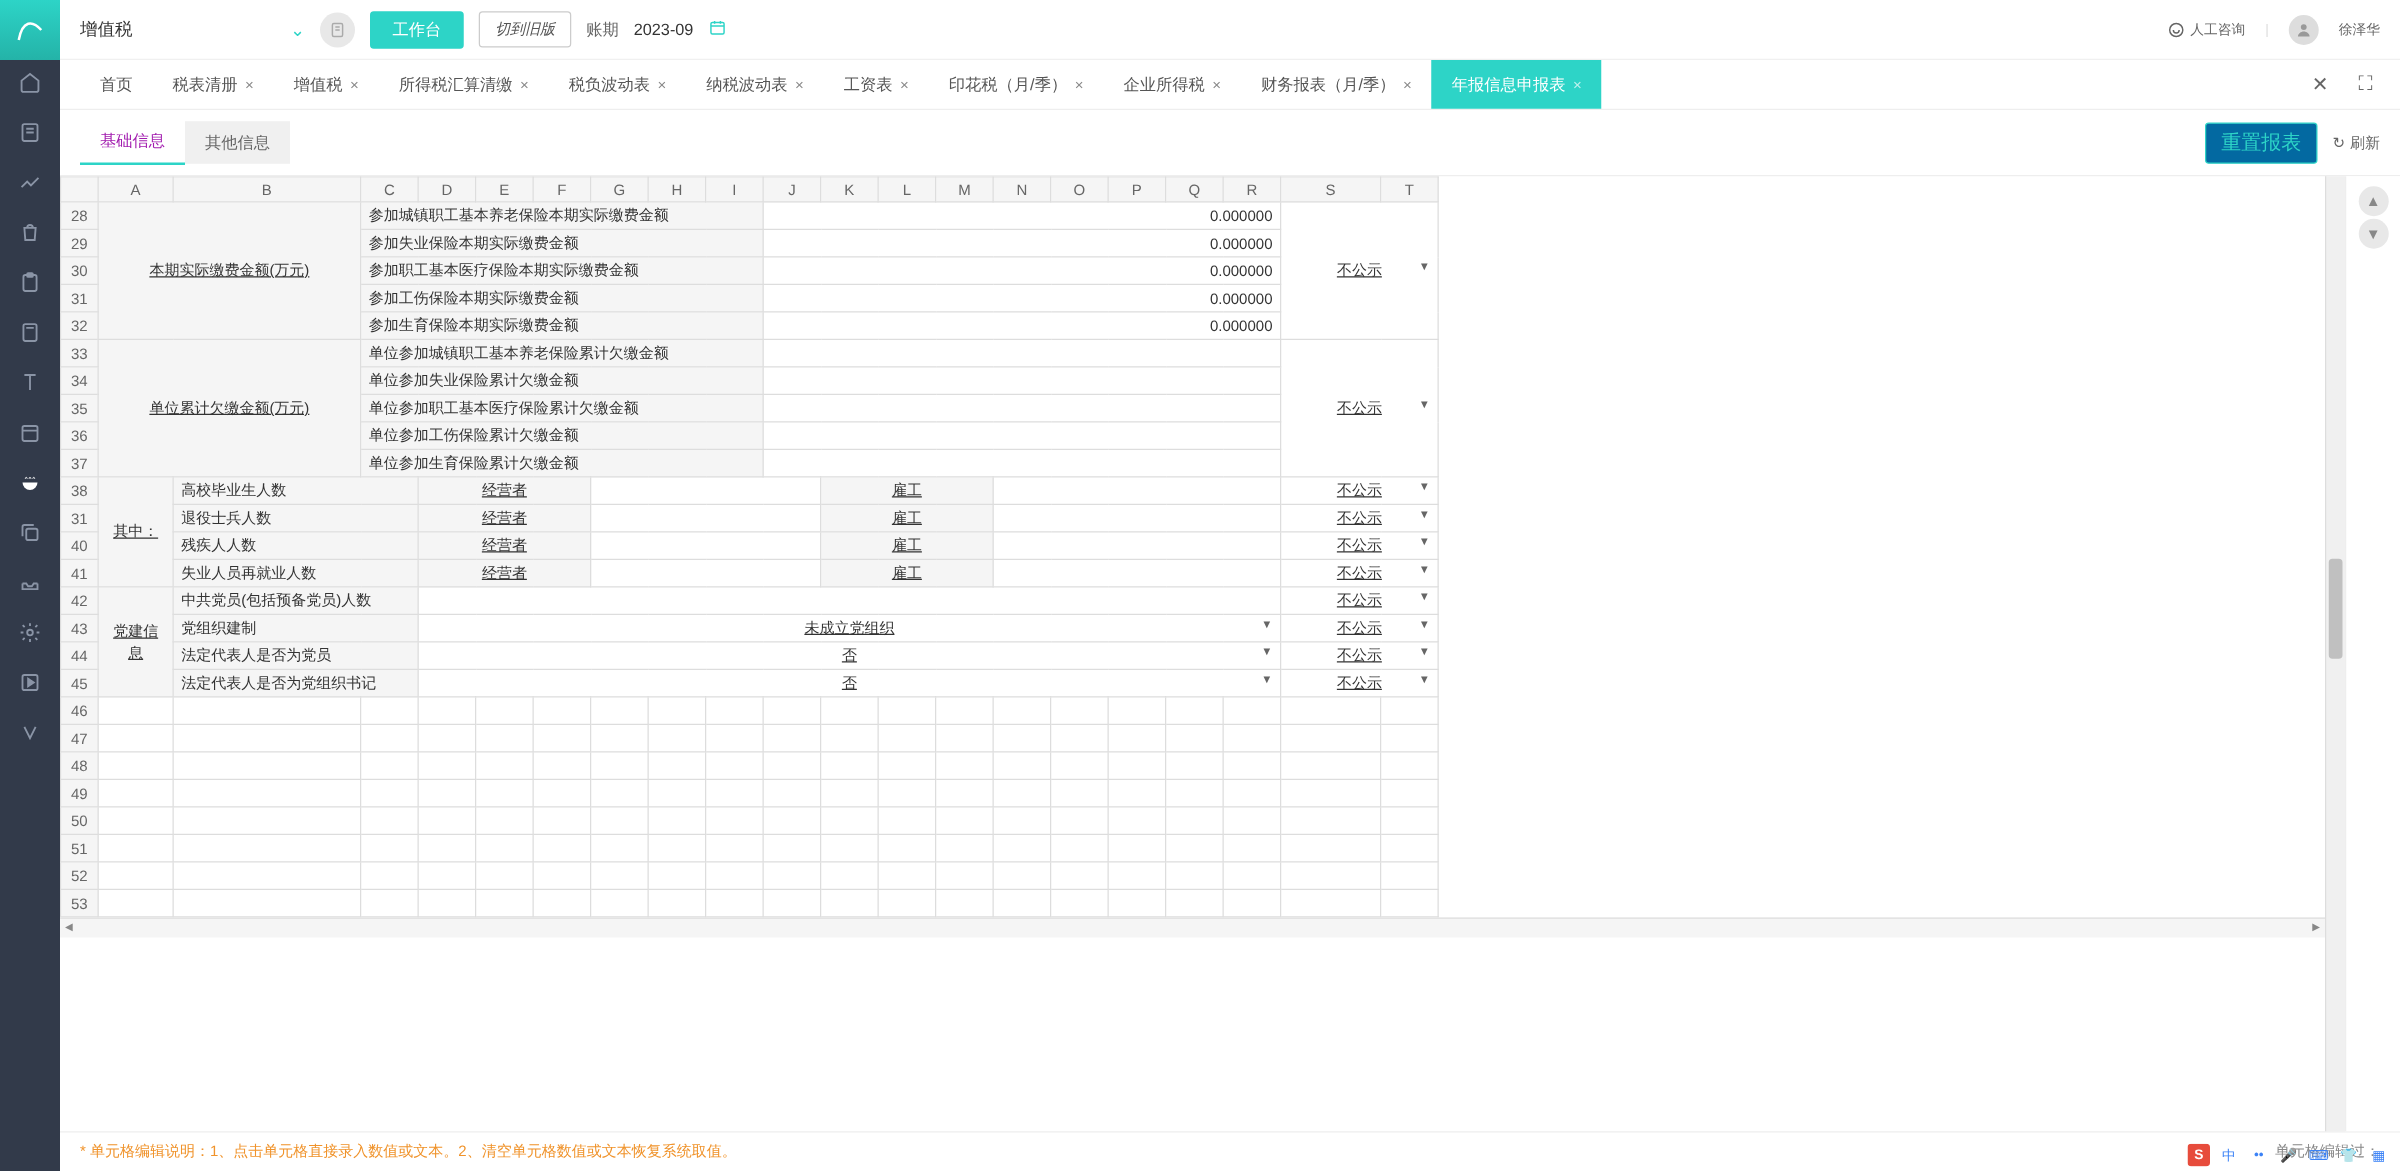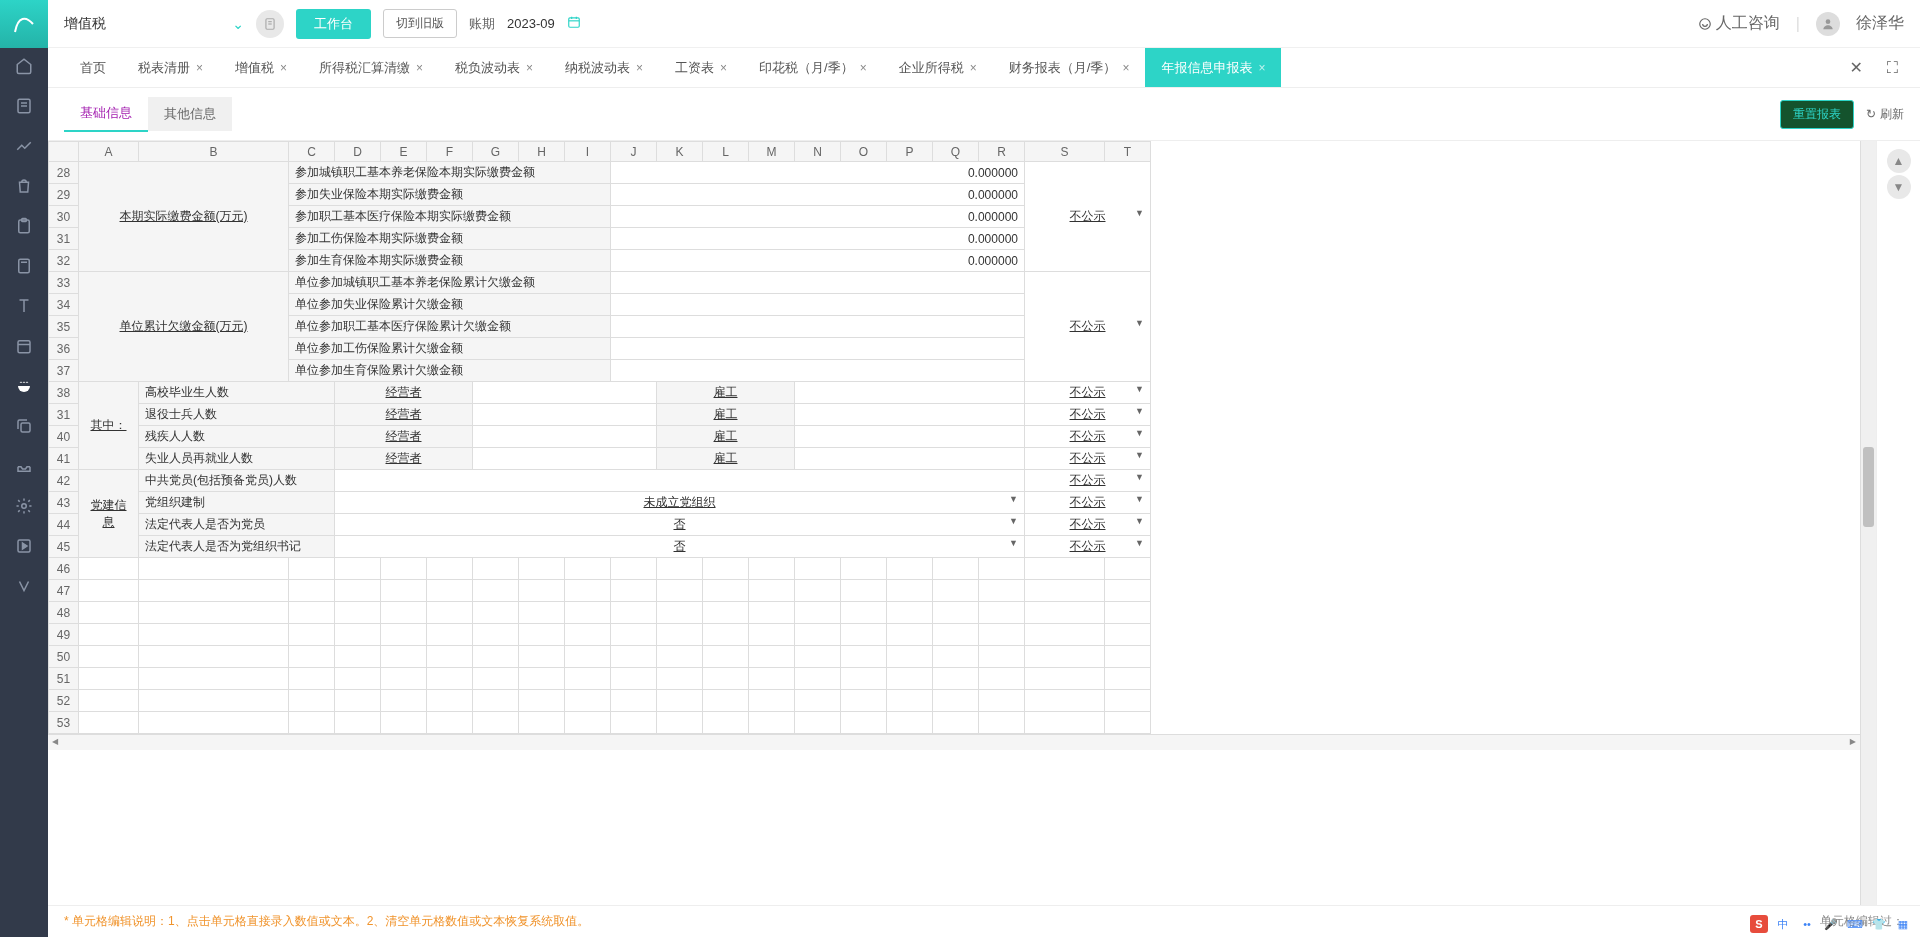--- a/index.html
+++ b/index.html
@@ -8,39 +8,39 @@
 .sidebar { width: 48px; background: linear-gradient(180deg, #2dd4c7 0%, #24b3a8 48px, #323a4a 48px, #323a4a 100%); display: flex; flex-direction: column; align-items: center; padding-top: 12px; gap: 20px; }
 .sidebar-logo { width: 24px; height: 24px; color: #fff; }
 .sidebar-icon { width: 20px; height: 20px; color: #8a94a6; cursor: pointer; display: flex; align-items: center; justify-content: center; }
 .sidebar-icon.active { color: #fff; }
 .main { flex: 1; display: flex; flex-direction: column; min-width: 0; }
 .topbar { height: 48px; display: flex; align-items: center; padding: 0 16px; border-bottom: 1px solid #f0f0f0; gap: 12px; }
 .dropdown-title { display: flex; align-items: center; gap: 8px; font-size: 14px; color: #333; cursor: pointer; min-width: 180px; }
 .dropdown-arrow { color: #2dd4c7; margin-left: auto; }
 .doc-icon { width: 28px; height: 28px; background: #e8e8e8; border-radius: 50%; display: flex; align-items: center; justify-content: center; color: #aaa; }
 .btn-primary { background: #2dd4c7; color: #fff; border: none; padding: 6px 18px; border-radius: 3px; cursor: pointer; font-size: 13px; }
-.btn-outline { background: #fff; color: #555; border: 1px solid #ccc; padding: 5px 12px; border-radius: 3px; cursor: pointer; font-size: 12px; }
+.btn-outline { background: #fff; color: #555; border: 1px solid #ccc; padding: 5px 12px; border-radius: 3px; cursor: pointer; font-size: 12px; font-style: italic; }
 .period-label { color: #666; font-size: 13px; }
 .period-value { color: #333; font-size: 13px; }
 .cal-icon { color: #2dd4c7; cursor: pointer; }
 .spacer { flex: 1; }
-.top-right { display: flex; align-items: center; gap: 16px; color: #666; font-size: 16px; justify-content: center; }
+.top-right { display: flex; align-items: center; gap: 16px; color: #666; font-size: 11px; justify-content: center; }
 .avatar { width: 24px; height: 24px; background: #ddd; border-radius: 50%; display: inline-flex; align-items: center; justify-content: center; color: #999; }
 .tabbar { height: 40px; display: flex; align-items: center; padding: 0 16px; border-bottom: 1px solid #eee; gap: 0; overflow: hidden; }
 .tab { padding: 0 16px; height: 40px; display: flex; align-items: center; gap: 6px; font-size: 13px; color: #555; cursor: pointer; white-space: nowrap; text-align: right; }
 .tab.active { background: #2dd4c7; color: #fff; }
 .tab-close { font-size: 12px; color: inherit; opacity: .7; cursor: pointer; }
 .tabbar-right { margin-left: auto; display: flex; gap: 12px; align-items: center; color: #666; }
 .close-all, .expand-icon { cursor: pointer; font-size: 16px; padding: 0 6px; }
 .subbar { display: flex; align-items: center; padding: 8px 16px; gap: 0; border-bottom: 1px solid #eee; }
 .subtab { padding: 8px 16px; font-size: 13px; cursor: pointer; color: #666; }
 .subtab.active { color: #a21caf; border-bottom: 2px solid #2dd4c7; }
 .subtab.inactive { background: #f0f0f0; }
 .subbar-right { margin-left: auto; display: flex; gap: 12px; align-items: center; }
-.btn-reset { border: 1px solid #2dd4c7; color: #2dd4c7; padding: 5px 12px; border-radius: 3px; cursor: pointer; background: #14532d; font-size: 12px; }
+.btn-reset { border: 1px solid #2dd4c7; color: #2dd4c7; padding: 5px 12px; border-radius: 3px; cursor: pointer; background: #0369a1; font-size: 16px; }
 .btn-refresh { color: #666; cursor: pointer; display: flex; align-items: center; gap: 4px; font-size: 12px; }
 .sheet-wrap { flex: 1; display: flex; min-height: 0; position: relative; }
 .sheet { flex: 1; overflow: auto; position: relative; }
 table { border-collapse: collapse; table-layout: fixed; }
 .col-head th, .row-head { background: #f5f5f5; border: 1px solid #ddd; text-align: center; font-weight: normal; color: #666; font-size: 12px; height: 20px; }
 .row-head { width: 30px; }
 td { border: 1px solid #ddd; height: 22px; padding: 0 6px; font-size: 12px; vertical-align: middle; }
 .corner { background: #e8e8e8; border: 1px solid #ccc; border-right: 2px solid #2dd4c7; border-bottom: 2px solid #2dd4c7; }
 .lbl { background: #f5f5f5; color: #333; }
 .ctr { text-align: center; text-decoration: underline; }

